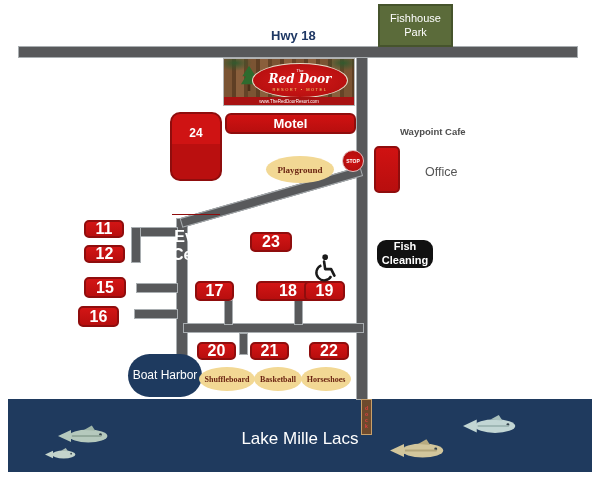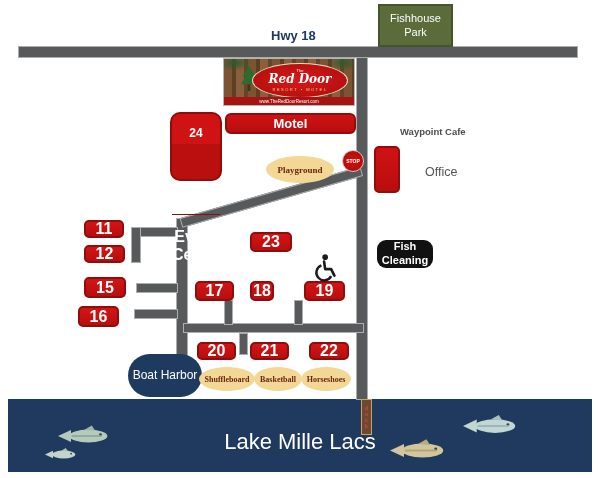--- a/index.html
+++ b/index.html
@@ -36,21 +36,21 @@
         background:radial-gradient(#d61a1a,#ad0c0c);border:1px solid #e6dcc8;
         display:flex;flex-direction:column;align-items:center;justify-content:center;color:#fff;}
   #logo .the{font-size:4px;line-height:4px;}
   #logo .nm{font-family:"DejaVu Serif","Liberation Serif",serif;font-style:italic;font-weight:bold;
         font-size:12px;line-height:12px;}
   #logo .sub{font-size:4px;letter-spacing:1.5px;color:#f5d76e;margin-top:2px;}
   #logo .web{position:absolute;left:0;right:0;bottom:0;height:8px;background:#a81212;color:#fff;
         font-size:4.5px;display:flex;align-items:center;justify-content:center;}
   
   #lake{position:absolute;left:8px;top:399px;width:584px;height:73px;background:#1f3a5e;}
-  #lake .nm{position:absolute;left:0;width:100%;top:30px;text-align:center;color:#fff;font-size:22px;}
+  #lake .nm{position:absolute;left:0;width:100%;top:30px;text-align:center;color:#fff;font-size:17px;}
   .fish{position:absolute;}
   #dock{position:absolute;left:361px;top:399px;width:9px;height:34px;background:#6e4a2d;
         border:1px solid #c8a06a;color:#e04040;font-size:5px;font-weight:bold;
         writing-mode:vertical-rl;text-orientation:upright;display:flex;align-items:center;justify-content:center;}
   #stop{position:absolute;left:342px;top:150px;width:20px;height:20px;border-radius:50%;
         background:radial-gradient(#d01212,#a80b0b);border:1px solid #e3b9b9;color:#fff;font-size:5px;
         font-weight:bold;display:flex;align-items:center;justify-content:center;}
   #boat-harbor{position:absolute;left:128px;top:354px;width:74px;height:43px;background:#1e3a5f;
         border-radius:22px;color:#fff;font-size:12px;display:flex;align-items:center;justify-content:center;
         text-align:center;line-height:1.25;}
@@ -147,21 +147,21 @@
   <div id="stop">STOP</div>
 
   <div class="amen" style="left:266px;top:156px;width:68px;height:27px;font-size:9px">Playground</div>
 
   <div class="cabin" style="left:84px;top:220px;width:40px;height:18px">11</div>
   <div class="cabin" style="left:84px;top:245px;width:41px;height:18px">12</div>
   <div class="cabin" style="left:84px;top:277px;width:42px;height:21px">15</div>
   <div class="cabin" style="left:78px;top:306px;width:41px;height:21px">16</div>
   <div class="cabin" style="left:250px;top:232px;width:42px;height:20px">23</div>
   <div class="cabin" style="left:195px;top:281px;width:39px;height:20px">17</div>
-  <div class="cabin" style="left:250px;top:281px;width:24px;height:20px">18</div>
+  <div class="cabin" style="left:256px;top:281px;width:64px;height:20px">18</div>
   <div class="cabin" style="left:304px;top:281px;width:41px;height:20px">19</div>
   <div class="cabin" style="left:197px;top:342px;width:39px;height:18px">20</div>
   <div class="cabin" style="left:250px;top:342px;width:39px;height:18px">21</div>
   <div class="cabin" style="left:309px;top:342px;width:40px;height:18px">22</div>
 
   <svg style="position:absolute;left:310px;top:252px" width="26" height="32" viewBox="0 0 24 28">
     <circle cx="14" cy="4" r="2.6" fill="#1a1a1a"></circle>
     <path d="M13 8 l1 7 h5.5 l3 6" stroke="#1a1a1a" stroke-width="2.4" fill="none" stroke-linecap="round" stroke-linejoin="round"></path>
     <path d="M10.5 11.5 a7.2 7.2 0 1 0 9 10" stroke="#1a1a1a" stroke-width="2.2" fill="none"></path>
   </svg>

